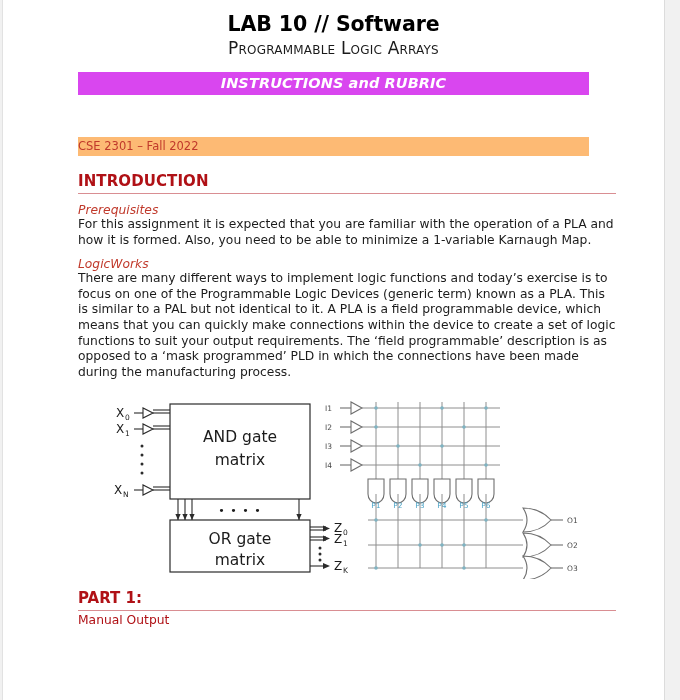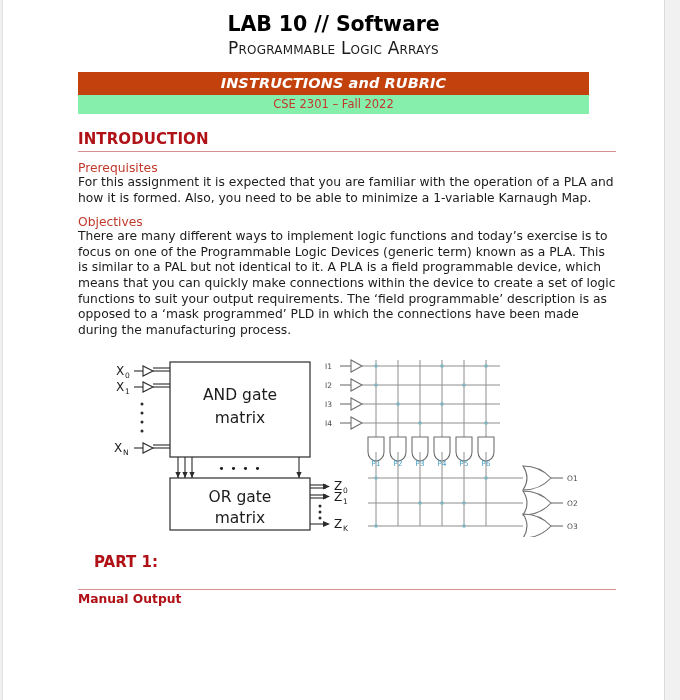--- a/index.html
+++ b/index.html
@@ -35,35 +35,35 @@
     text-align: center;
     font-size: 17px;
     color: #1a1a1a;
     font-variant: small-caps;
     letter-spacing: 0.2px;
   }
 
   
   .banner-wrap { margin: 14px 0 0 0; padding: 0 75px 0 75px; }
   .banner-main {
-    background: #c2410c;
+    background: #d946ef;
     color: #ffffff;
     text-align: center;
     font-weight: bold;
     font-style: italic;
     font-size: 14.5px;
     padding: 3px 0 4px 0;
     letter-spacing: 0.1px;
   }
   .banner-sub {
-    background: #86efac;
+    background: #fdba74;
     color: #c0392b;
-    text-align: center;
     font-size: 11.5px;
     padding: 2px 0 3px 0;
+    margin-top: 42px;
   }
 
   
   .body-area { padding: 0 48px 0 75px; }
 
   h2.section-head {
     margin: 16px 0 0 0;
     font-size: 15px;
     font-weight: bold;
     color: #b01116;
@@ -72,20 +72,21 @@
   }
   .rule {
     height: 1px;
     background: #d98e92;
     margin: 1px 0 0 0;
   }
   h3.sub-head {
     margin: 9px 0 0 0;
     font-size: 12.3px;
     font-weight: normal;
+    font-style: italic;
     color: #c0392b;
   }
   p.para {
     margin: 0;
     font-size: 12.3px;
     line-height: 1.27;
     color: #1c1c1c;
   }
 
   
@@ -93,30 +94,30 @@
     position: relative;
     margin-top: 14px;
     height: 185px;
     width: 100%;
   }
   .fig-svg { position: absolute; left: 0; top: 0; }
 
   
   .part-block { margin-top: 10px; }
   h2.part-head {
-    margin: 16px;
+    margin: 0;
     font-size: 15px;
     font-weight: bold;
     color: #b01116;
     padding-bottom: 2px;
   }
   .part-sub {
     margin: 2px 0 0 0;
     font-size: 12.3px;
-    font-weight: bold;
+    font-weight: normal;
     color: #b01116;
   }
 </style>
 </head>
 <body>
 
 <div id="page">
 <div id="inner">
 
   <h1 class="doc-title">LAB 10 // Software</h1>
@@ -128,21 +129,21 @@
   </div>
 
   <div class="body-area">
 
     <h2 class="section-head">INTRODUCTION</h2>
     <div class="rule"></div>
 
     <h3 class="sub-head">Prerequisites</h3>
     <p class="para">For this assignment it is expected that you are familiar with the operation of a PLA and how it is formed. Also, you need to be able to minimize a 1-variable Karnaugh Map.</p>
 
-    <h3 class="sub-head">Objectives</h3>
+    <h3 class="sub-head">LogicWorks</h3>
 
     <p class="para">There are many different ways to implement logic functions and today’s exercise is to focus on one of the Programmable Logic Devices (generic term) known as a PLA. This is similar to a PAL but not identical to it. A PLA is a field programmable device, which means that you can quickly make connections within the device to create a set of logic functions to suit your output requirements. The ‘field programmable’ description is as opposed to a ‘mask programmed’ PLD in which the connections have been made during the manufacturing process.</p>
 
     <div class="figure">
 
       <svg class="fig-svg" style="left:20px; top:0;" width="260" height="185" viewBox="0 0 260 185">
         <g stroke="#2b2b2b" fill="none" stroke-width="1.2">
 
           <rect x="72" y="10" width="140" height="95"></rect>
 

